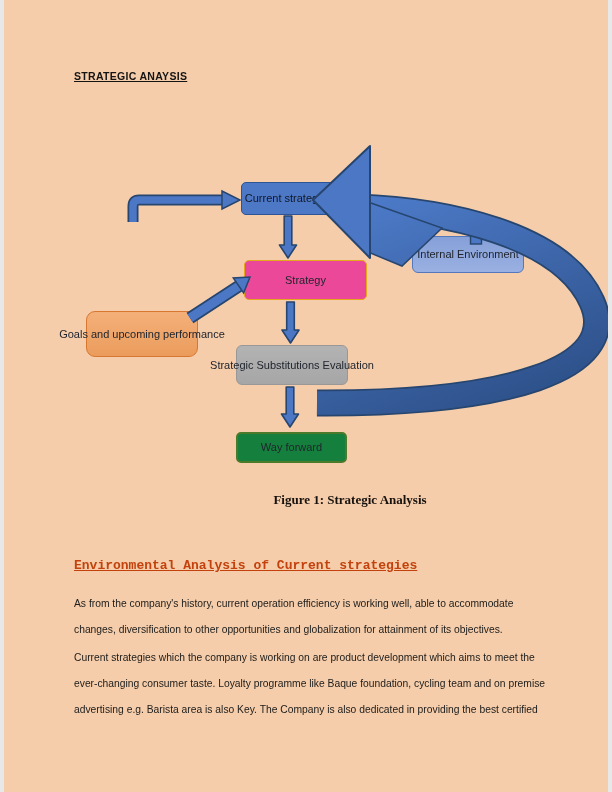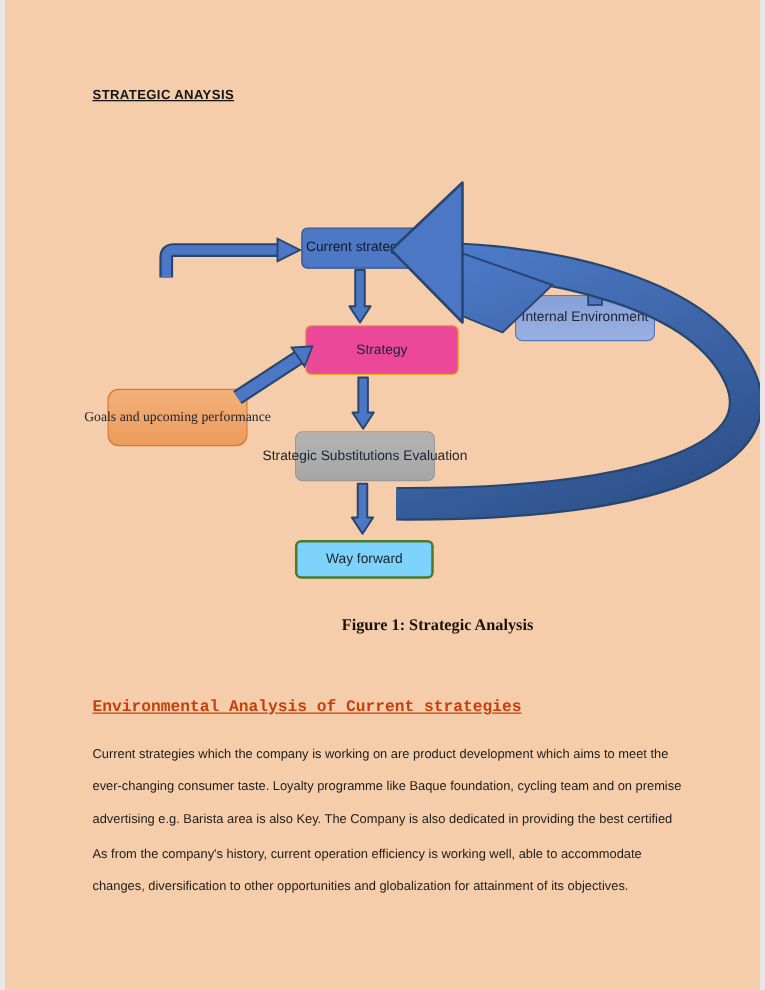--- a/index.html
+++ b/index.html
@@ -34,30 +34,30 @@
     background:linear-gradient(180deg,#86A0D8,#9AB0E2);
     border:1.3px solid #5578BC; border-radius:6px;
   }
   .box-strategy {
     left:240px; top:260px; width:123px; height:40px;
     background:#ec4899; border:1.3px solid #E3A81B; border-radius:5px;
   }
   .box-goals {
     left:82px; top:311px; width:112px; height:46px;
     background:linear-gradient(180deg,#F4B07A,#EB9C5C);
-    border:1.3px solid #D8772F; border-radius:9px;font-family:Liberation Serif, serif;
+    border:1.3px solid #D8772F; border-radius:9px;
   }
   .box-eval {
     left:232px; top:345px; width:112px; height:40px;
     background:linear-gradient(180deg,#B3B3B3,#A6A6A6);
     border:1.3px solid #989898; border-radius:6px;
   }
   .box-way {
     left:232px; top:432px; width:111px; height:31px;
-    background:#7dd3fc; border:2px solid #4C7A2B; border-radius:5px;
+    background:#15803d; border:2px solid #4C7A2B; border-radius:5px;
   }
   .svg-layer { position:absolute; left:0; top:0; z-index:5; pointer-events:none; }
   .fig-caption, .fig-source {
     position:absolute; left:0; width:612px; text-align:center;
     font-family:"Liberation Serif", serif; font-weight:bold; font-size:13px;
     color:#17120e;
   }
   .fig-caption { top:492px;margin-left:40px; }
   .fig-source  { top:528px; }
   .section-heading {
@@ -129,23 +129,23 @@
 
     <polygon points="282.2,387 289.8,387 289.8,414 294.5,414 286,427 277.5,414 282.2,414" fill="#4C77C5" stroke="#26456F" stroke-width="1.6" stroke-linejoin="round"></polygon>
   </svg>
 
   <div class="fig-caption">Figure 1: Strategic Analysis</div>
 
   <div class="section-heading">Environmental Analysis of Current strategies</div>
 
   <div class="body-text">
     <div class="para">
+      <div class="line">As from the company's history, current operation efficiency is working well, able to accommodate</div>
+      <div class="line">changes, diversification to other opportunities and globalization for attainment of its objectives.</div>
+    </div>
+    <div class="para">
       <div class="line">Current strategies which the company is working on are product development which aims to meet the</div>
       <div class="line">ever-changing consumer taste. Loyalty programme like Baque foundation, cycling team and on premise</div>
       <div class="line">advertising e.g. Barista area is also Key. The Company is also dedicated in providing the best certified</div>
-    </div>
-    <div class="para">
-      <div class="line">As from the company's history, current operation efficiency is working well, able to accommodate</div>
-      <div class="line">changes, diversification to other opportunities and globalization for attainment of its objectives.</div>
     </div>
   </div>
 
 </div>
 
 </body></html>

